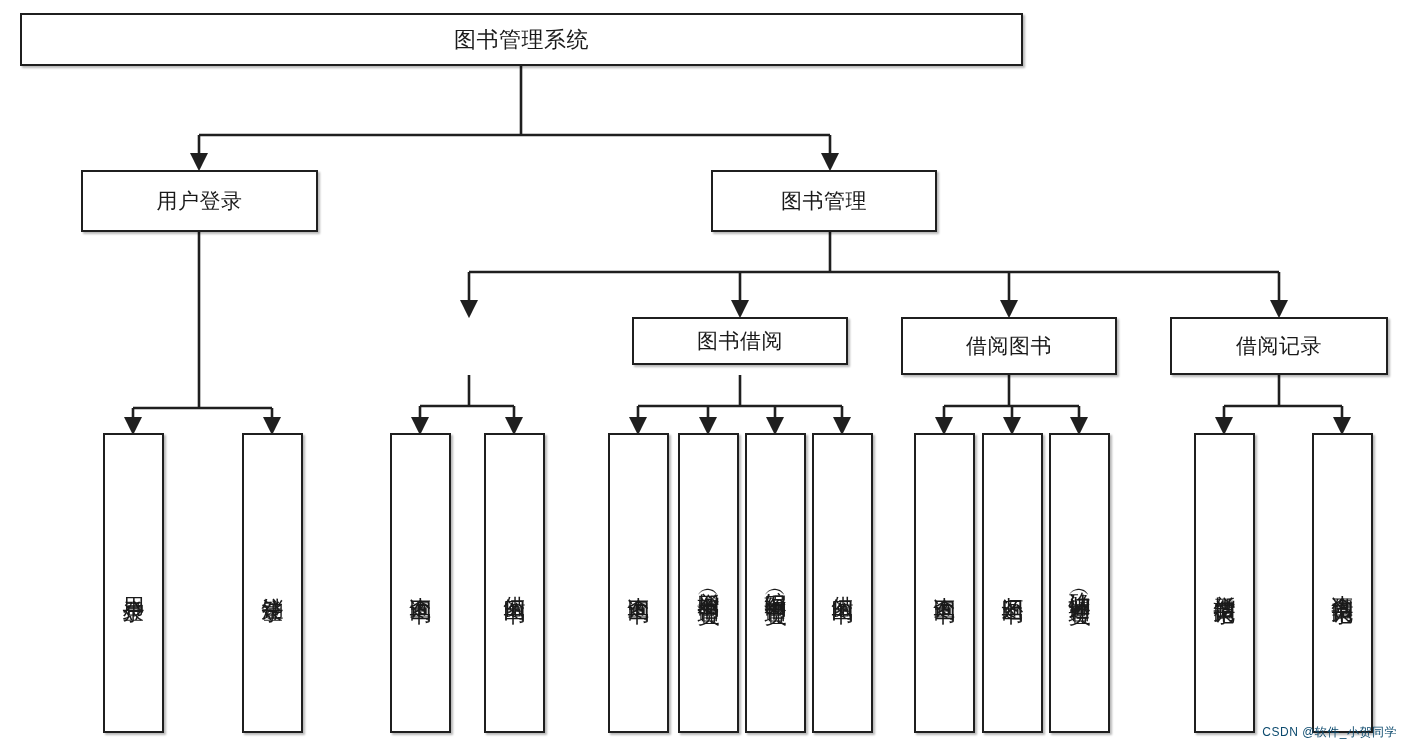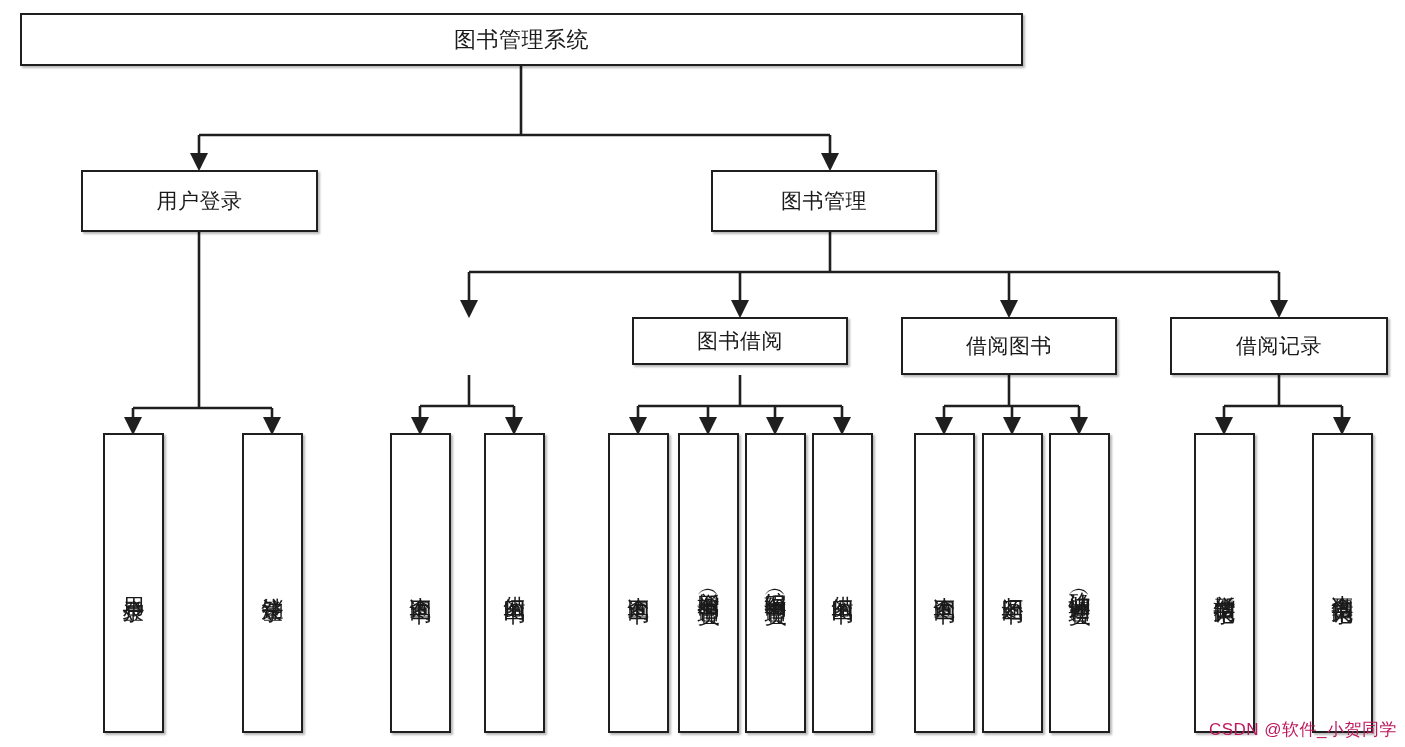--- a/index.html
+++ b/index.html
@@ -46,22 +46,22 @@
     text-orientation: upright;
     font-size: 22px;
     letter-spacing: 2px;
     line-height: 1.0;
   }
   .node-box.root .node-label { font-size: 22px; }
   .watermark {
     position: absolute;
     right: 8px;
     bottom: 6px;
-    font-size: 17px;
-    color: #be185d;
+    font-size: 12px;
+    color: #0c4a6e;
     white-space: nowrap;
     letter-spacing: 0.5px;
   }
 </style>
 </head>
 <body>
 
 <div id="stage">
 
   <svg id="diagram-svg" viewBox="0 0 1405 747" xmlns="http://www.w3.org/2000/svg">

